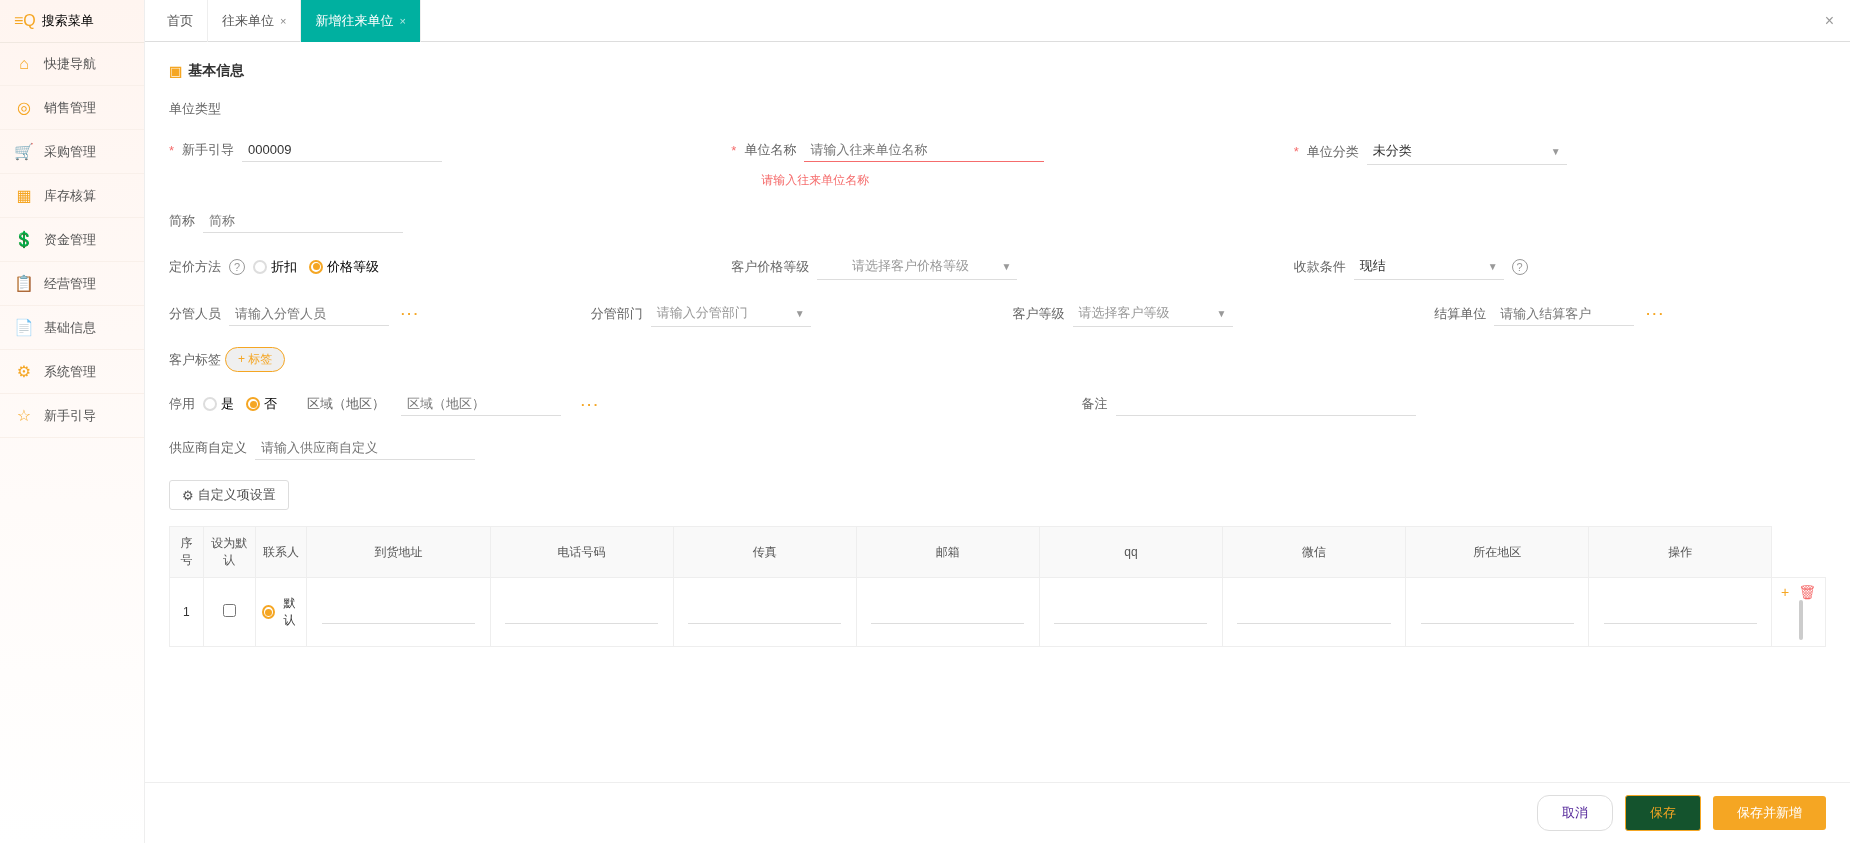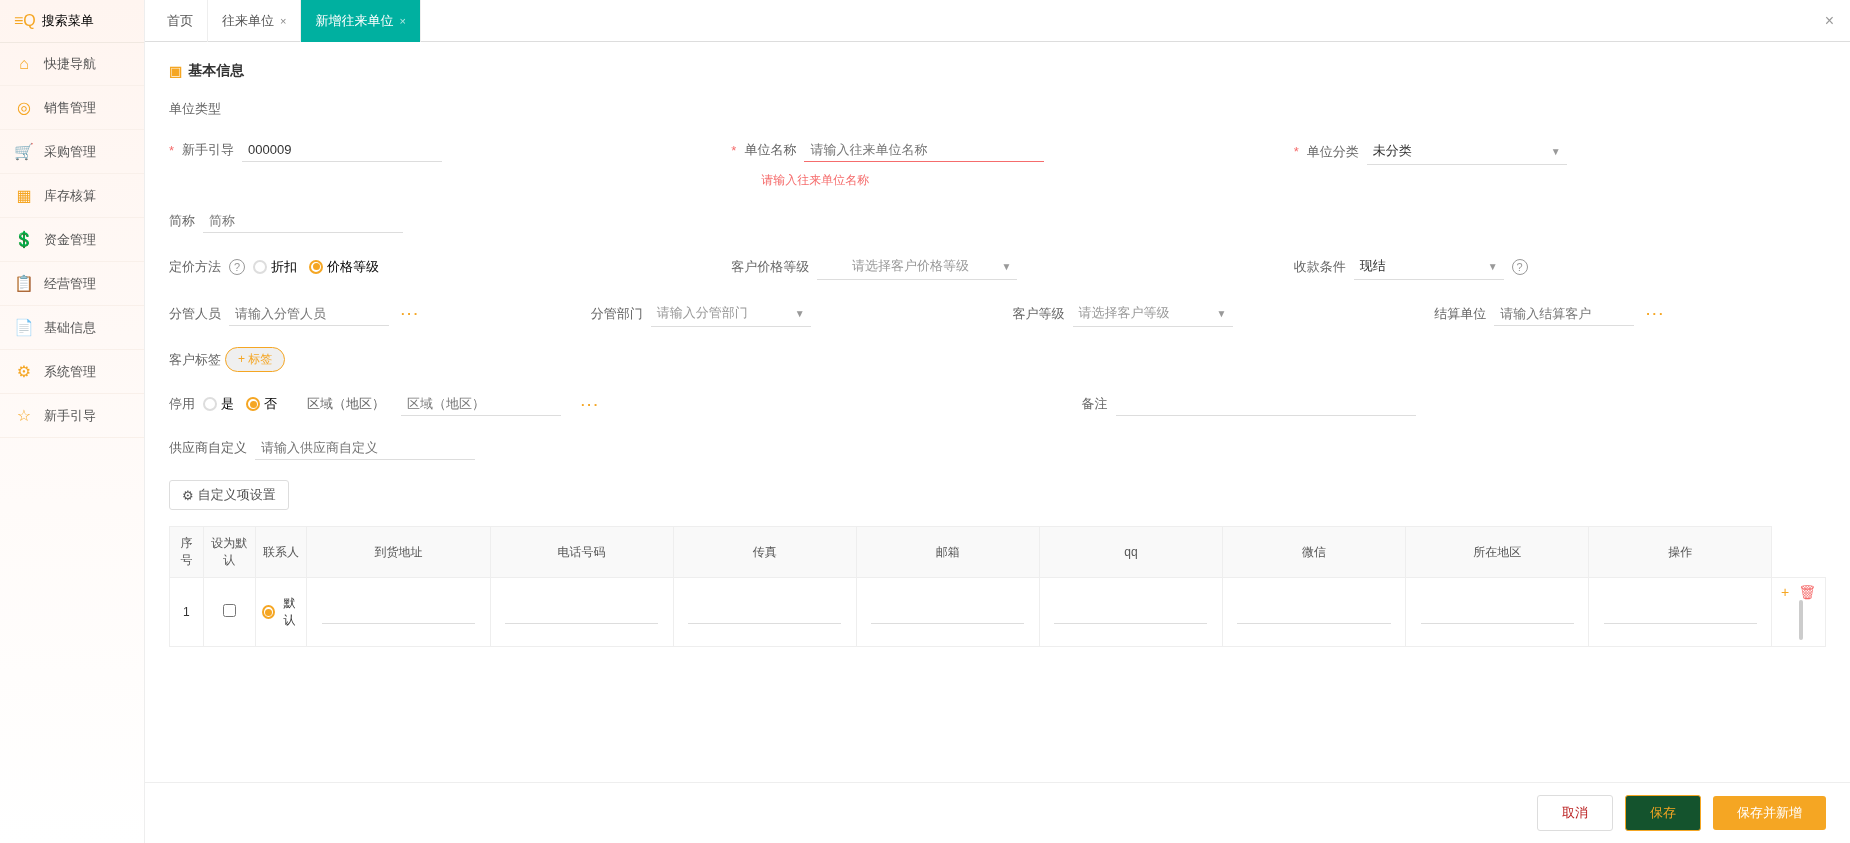--- a/index.html
+++ b/index.html
@@ -212,22 +212,22 @@
       background: #fff;
       border-top: 1px solid #eee;
       flex-shrink: 0;
     }
     .btn-cancel {
       padding: 8px 24px;
       border: 1px solid #ddd;
       background: #fff;
       cursor: pointer;
       font-size: 13px;
-      color: #b91c1c;
-      border-radius: 3px;
+      color: #4c1d95;
+      border-radius: 12px;
     }
     .btn-save {
       padding: 8px 24px;
       border: none;
       background: #14532d;
       cursor: pointer;
       font-size: 13px;
       color: #f5a623;
       border: 1px solid #f5a623;
       border-radius: 3px;

